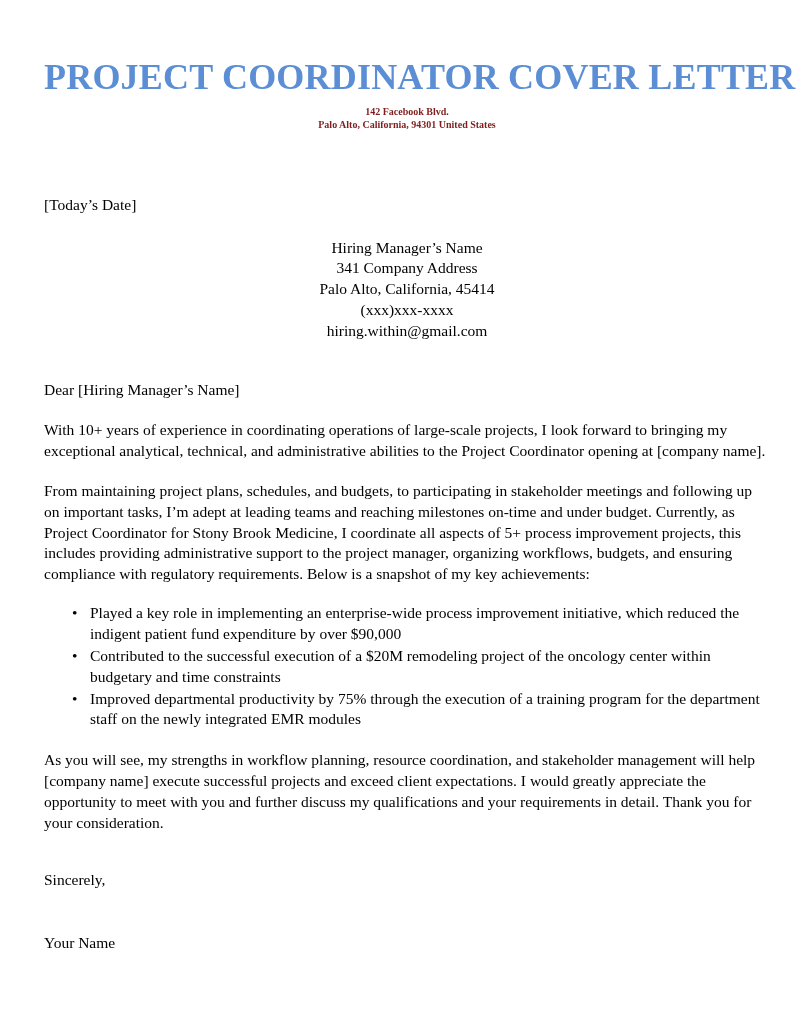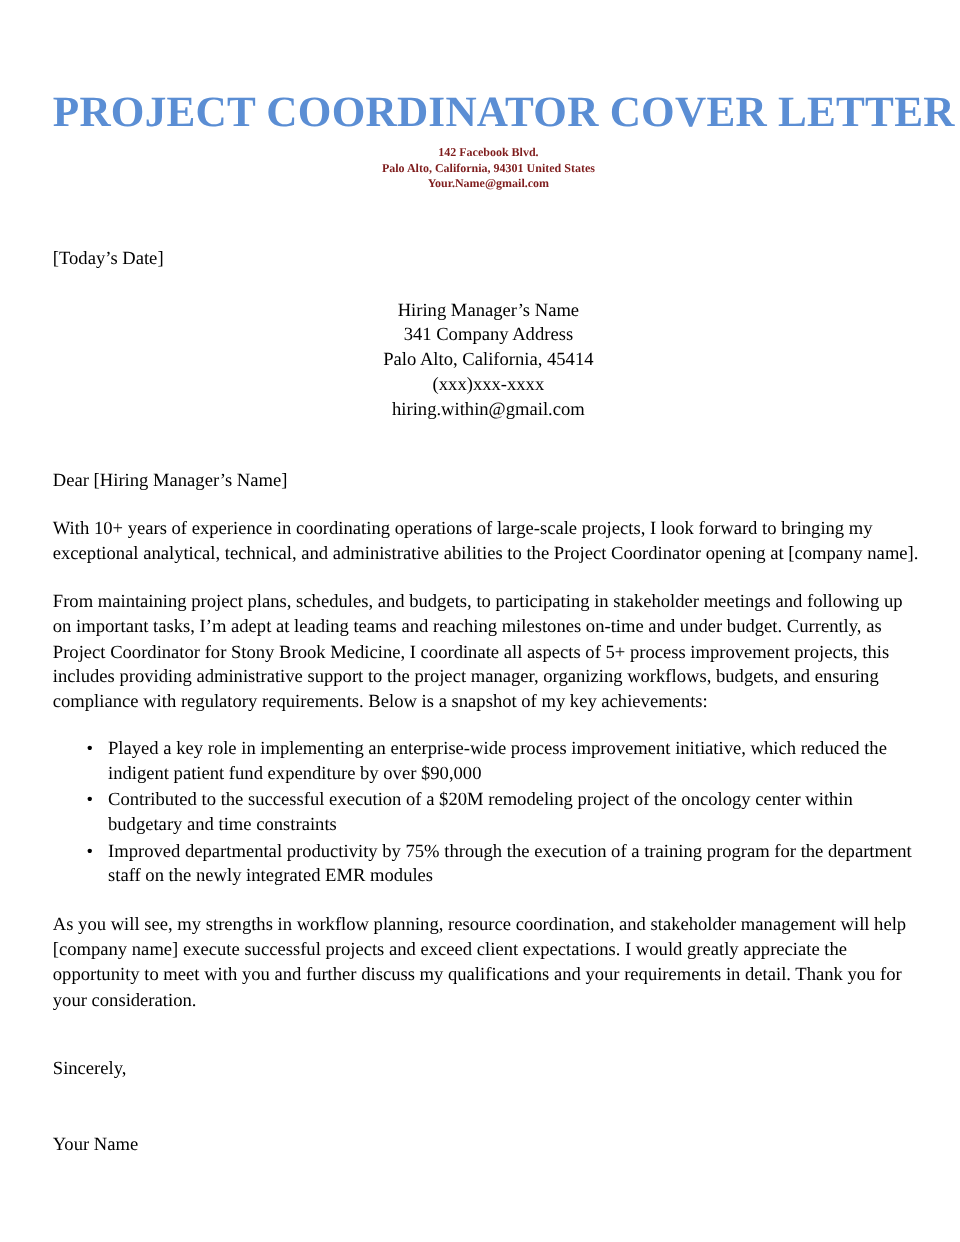--- a/index.html
+++ b/index.html
@@ -14,21 +14,21 @@
     height: 1035px;
     background: #ffffff;
     box-sizing: border-box;
     overflow: hidden;
     font-family: "Liberation Serif", "DejaVu Serif", serif;
     color: #000000;
   }
   .inner {
     position: absolute;
     left: 44px;
-    top: 16px;
+    top: 0;
     width: 726px;
   }
 
   
   .letter-title {
     margin: 0;
     padding-top: 58px;
     text-align: center;
     font-size: 36px;
     line-height: 1.08;
@@ -44,21 +44,21 @@
     line-height: 1.30;
     font-weight: bold;
     color: #7f1d1d;
   }
   .contact-line {
     display: block;
   }
 
   
   .date-line {
-    margin-top: 46px;
+    margin-top: 64px;
     font-size: 15.5px;
     line-height: 1.34;
   }
   .recipient-block {
     margin-top: 22px;
     font-size: 15.5px;
     line-height: 1.34;
     text-align: center;
   }
   .recipient-line {
@@ -117,21 +117,20 @@
 <body>
 
 <div class="page">
   <div class="inner">
 
     <h1 class="letter-title">PROJECT COORDINATOR COVER LETTER</h1>
 
     <div class="contact-block">
       <span class="contact-line">142 Facebook Blvd.</span>
       <span class="contact-line">Palo Alto, California, 94301 United States</span>
-      <span class="contact-line">Your.Name@gmail.com</span>
     </div>
 
     <div class="date-line">[Today’s Date]</div>
 
     <div class="recipient-block">
       <span class="recipient-line">Hiring Manager’s Name</span>
       <span class="recipient-line">341 Company Address</span>
       <span class="recipient-line">Palo Alto, California, 45414</span>
       <span class="recipient-line">(xxx)xxx-xxxx</span>
       <span class="recipient-line">hiring.within@gmail.com</span>

